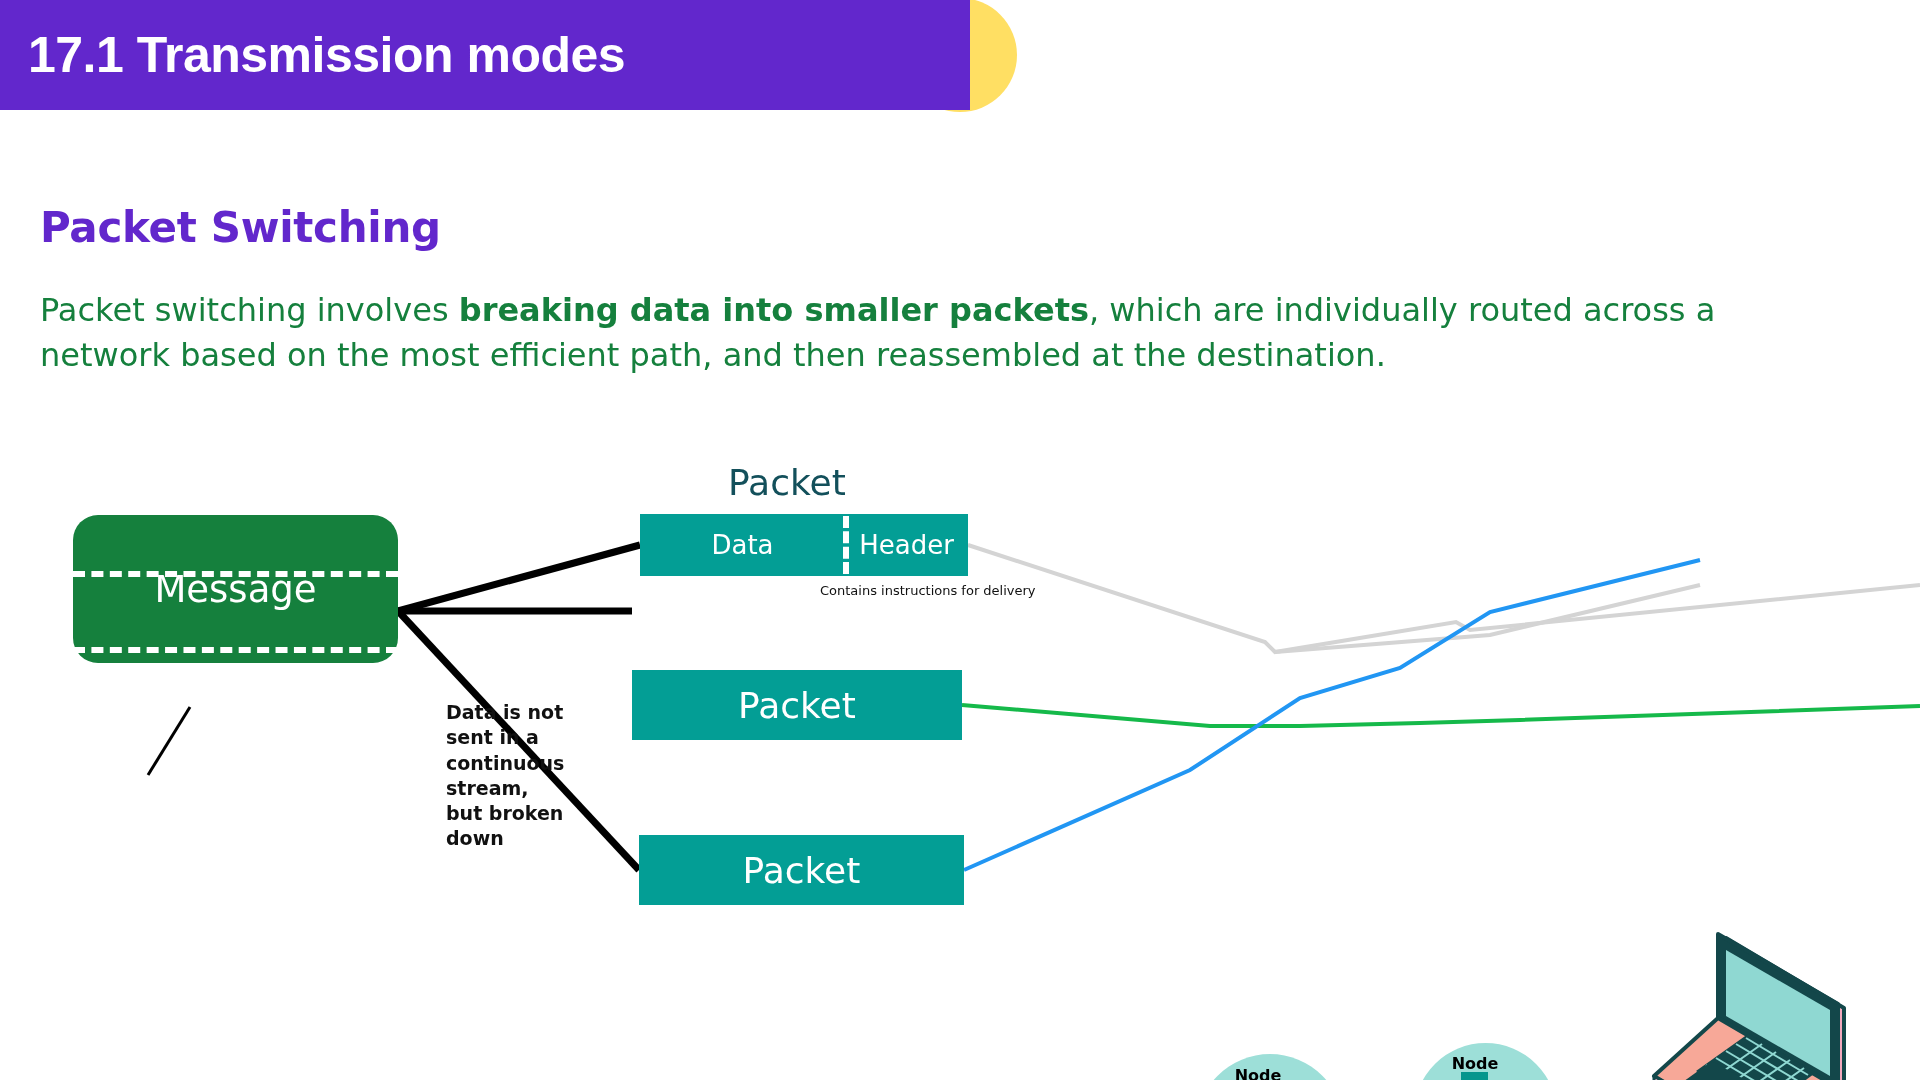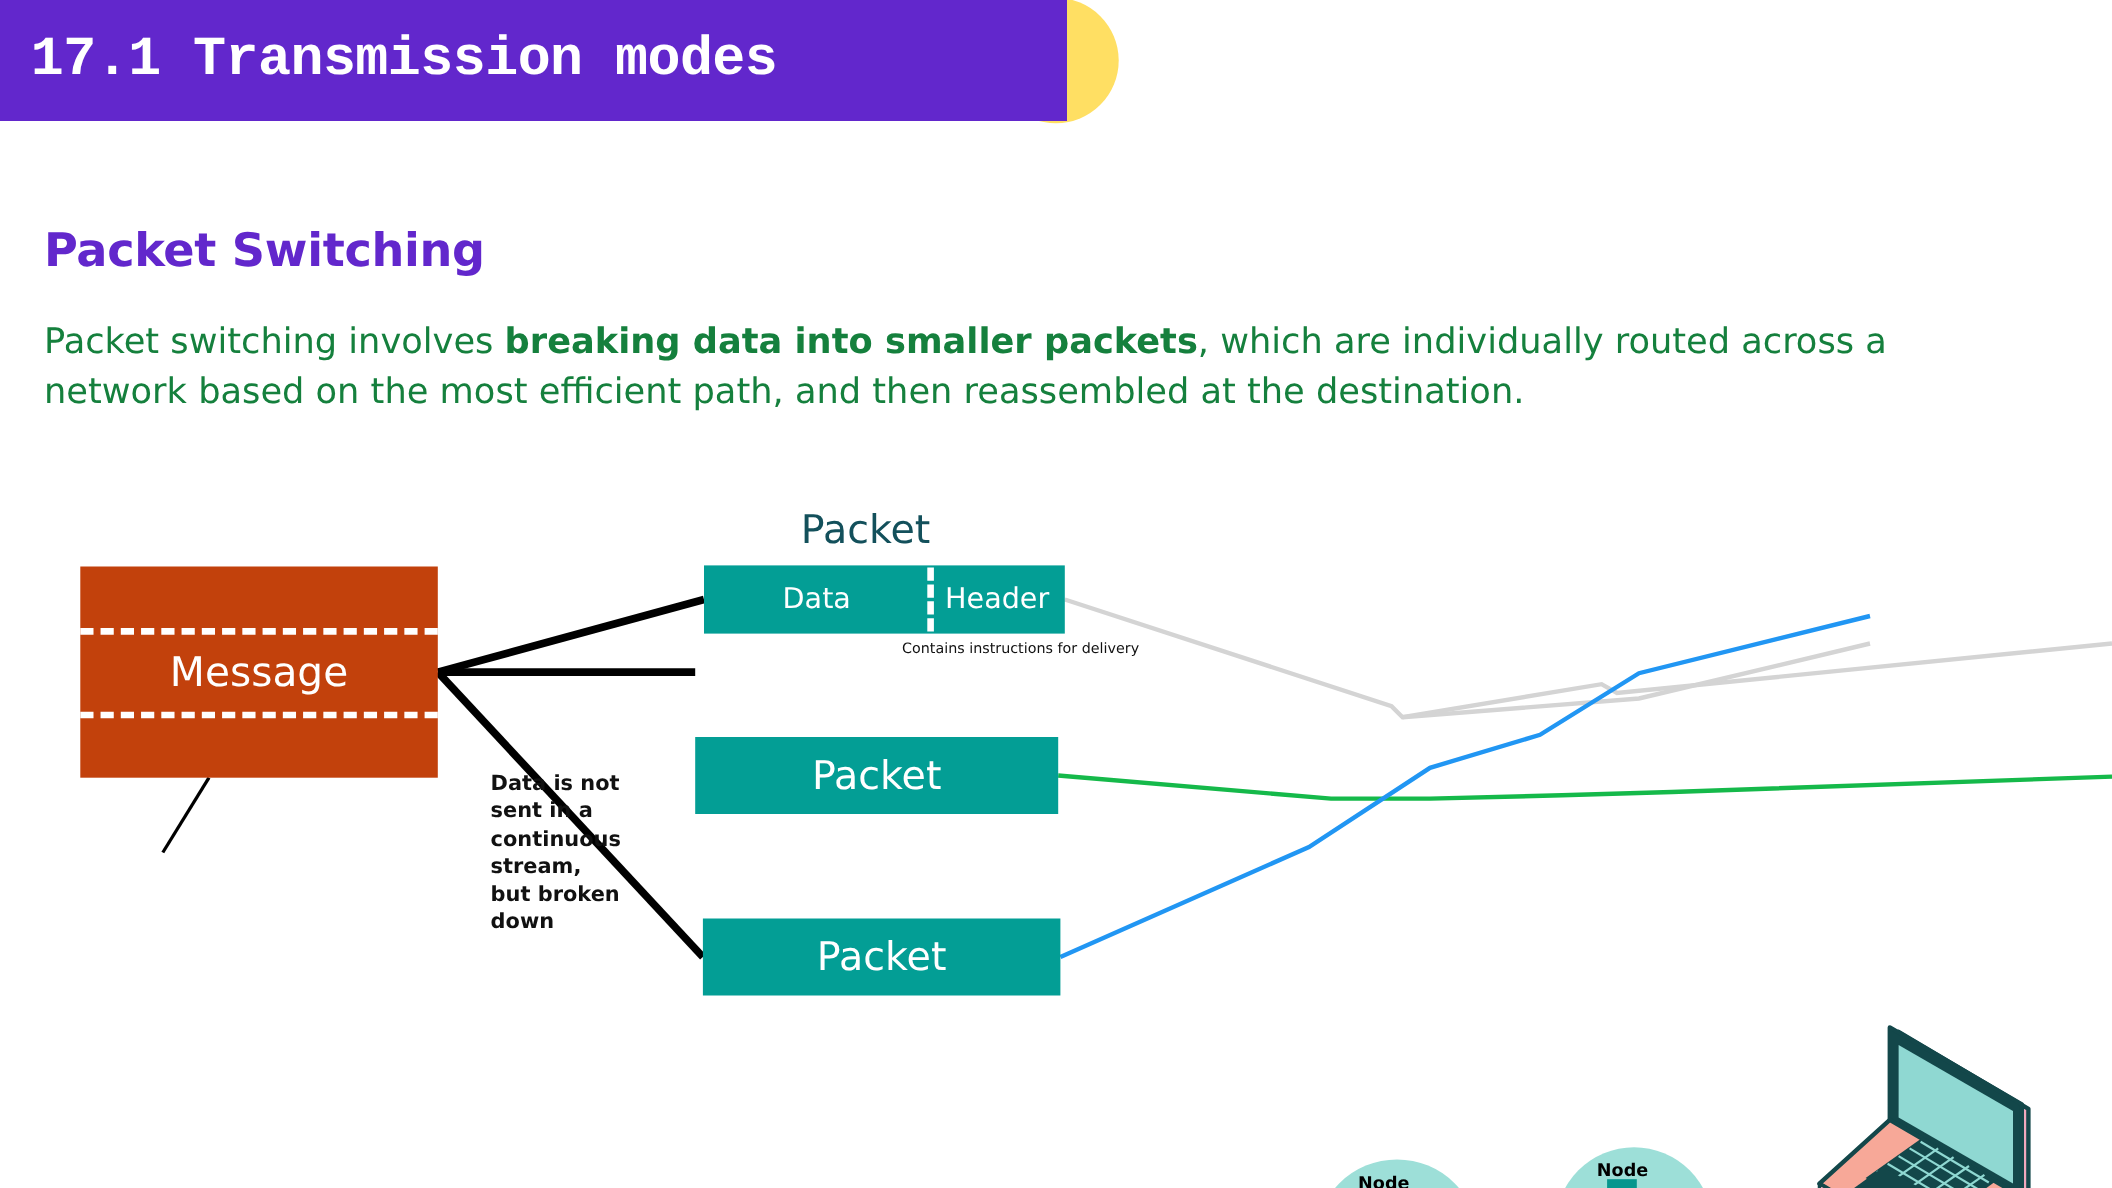--- a/index.html
+++ b/index.html
@@ -23,21 +23,21 @@
     height: 110px;
     background: #6227cc;
     z-index: 3;
   }
   #header-title {
     position: absolute;
     left: 28px;
     top: 50%;
     transform: translateY(-50%);
     color: #ffffff;
-    font-family: Liberation Mono, monospace;
+    font-family: Liberation Sans, sans-serif;
     font-size: 50px;
     font-weight: 700;
     letter-spacing: -0.5px;
     white-space: nowrap;
   }
   #header-circle {
     position: absolute;
     left: 903px;
     top: -2px;
     width: 114px;
@@ -90,25 +90,26 @@
     align-items: center;
     justify-content: center;
     color: #ffffff;
   }
 
   
   #message-box {
     left: 73px;
     top: 85px;
     width: 325px;
-    height: 192px;
-    background: #c2410c;
+    height: 148px;
+    background: #15803d;
     font-size: 37px;
     font-weight: 400;
     z-index: 4;
+    border-radius: 25px;
   }
   .msg-dash {
     position: absolute;
     left: 0;
     width: 100%;
     height: 0;
     border-top: 6px dashed #ffffff;
   }
   #msg-dash-top { top: 56px; }
   #msg-dash-bottom { top: 132px; }

